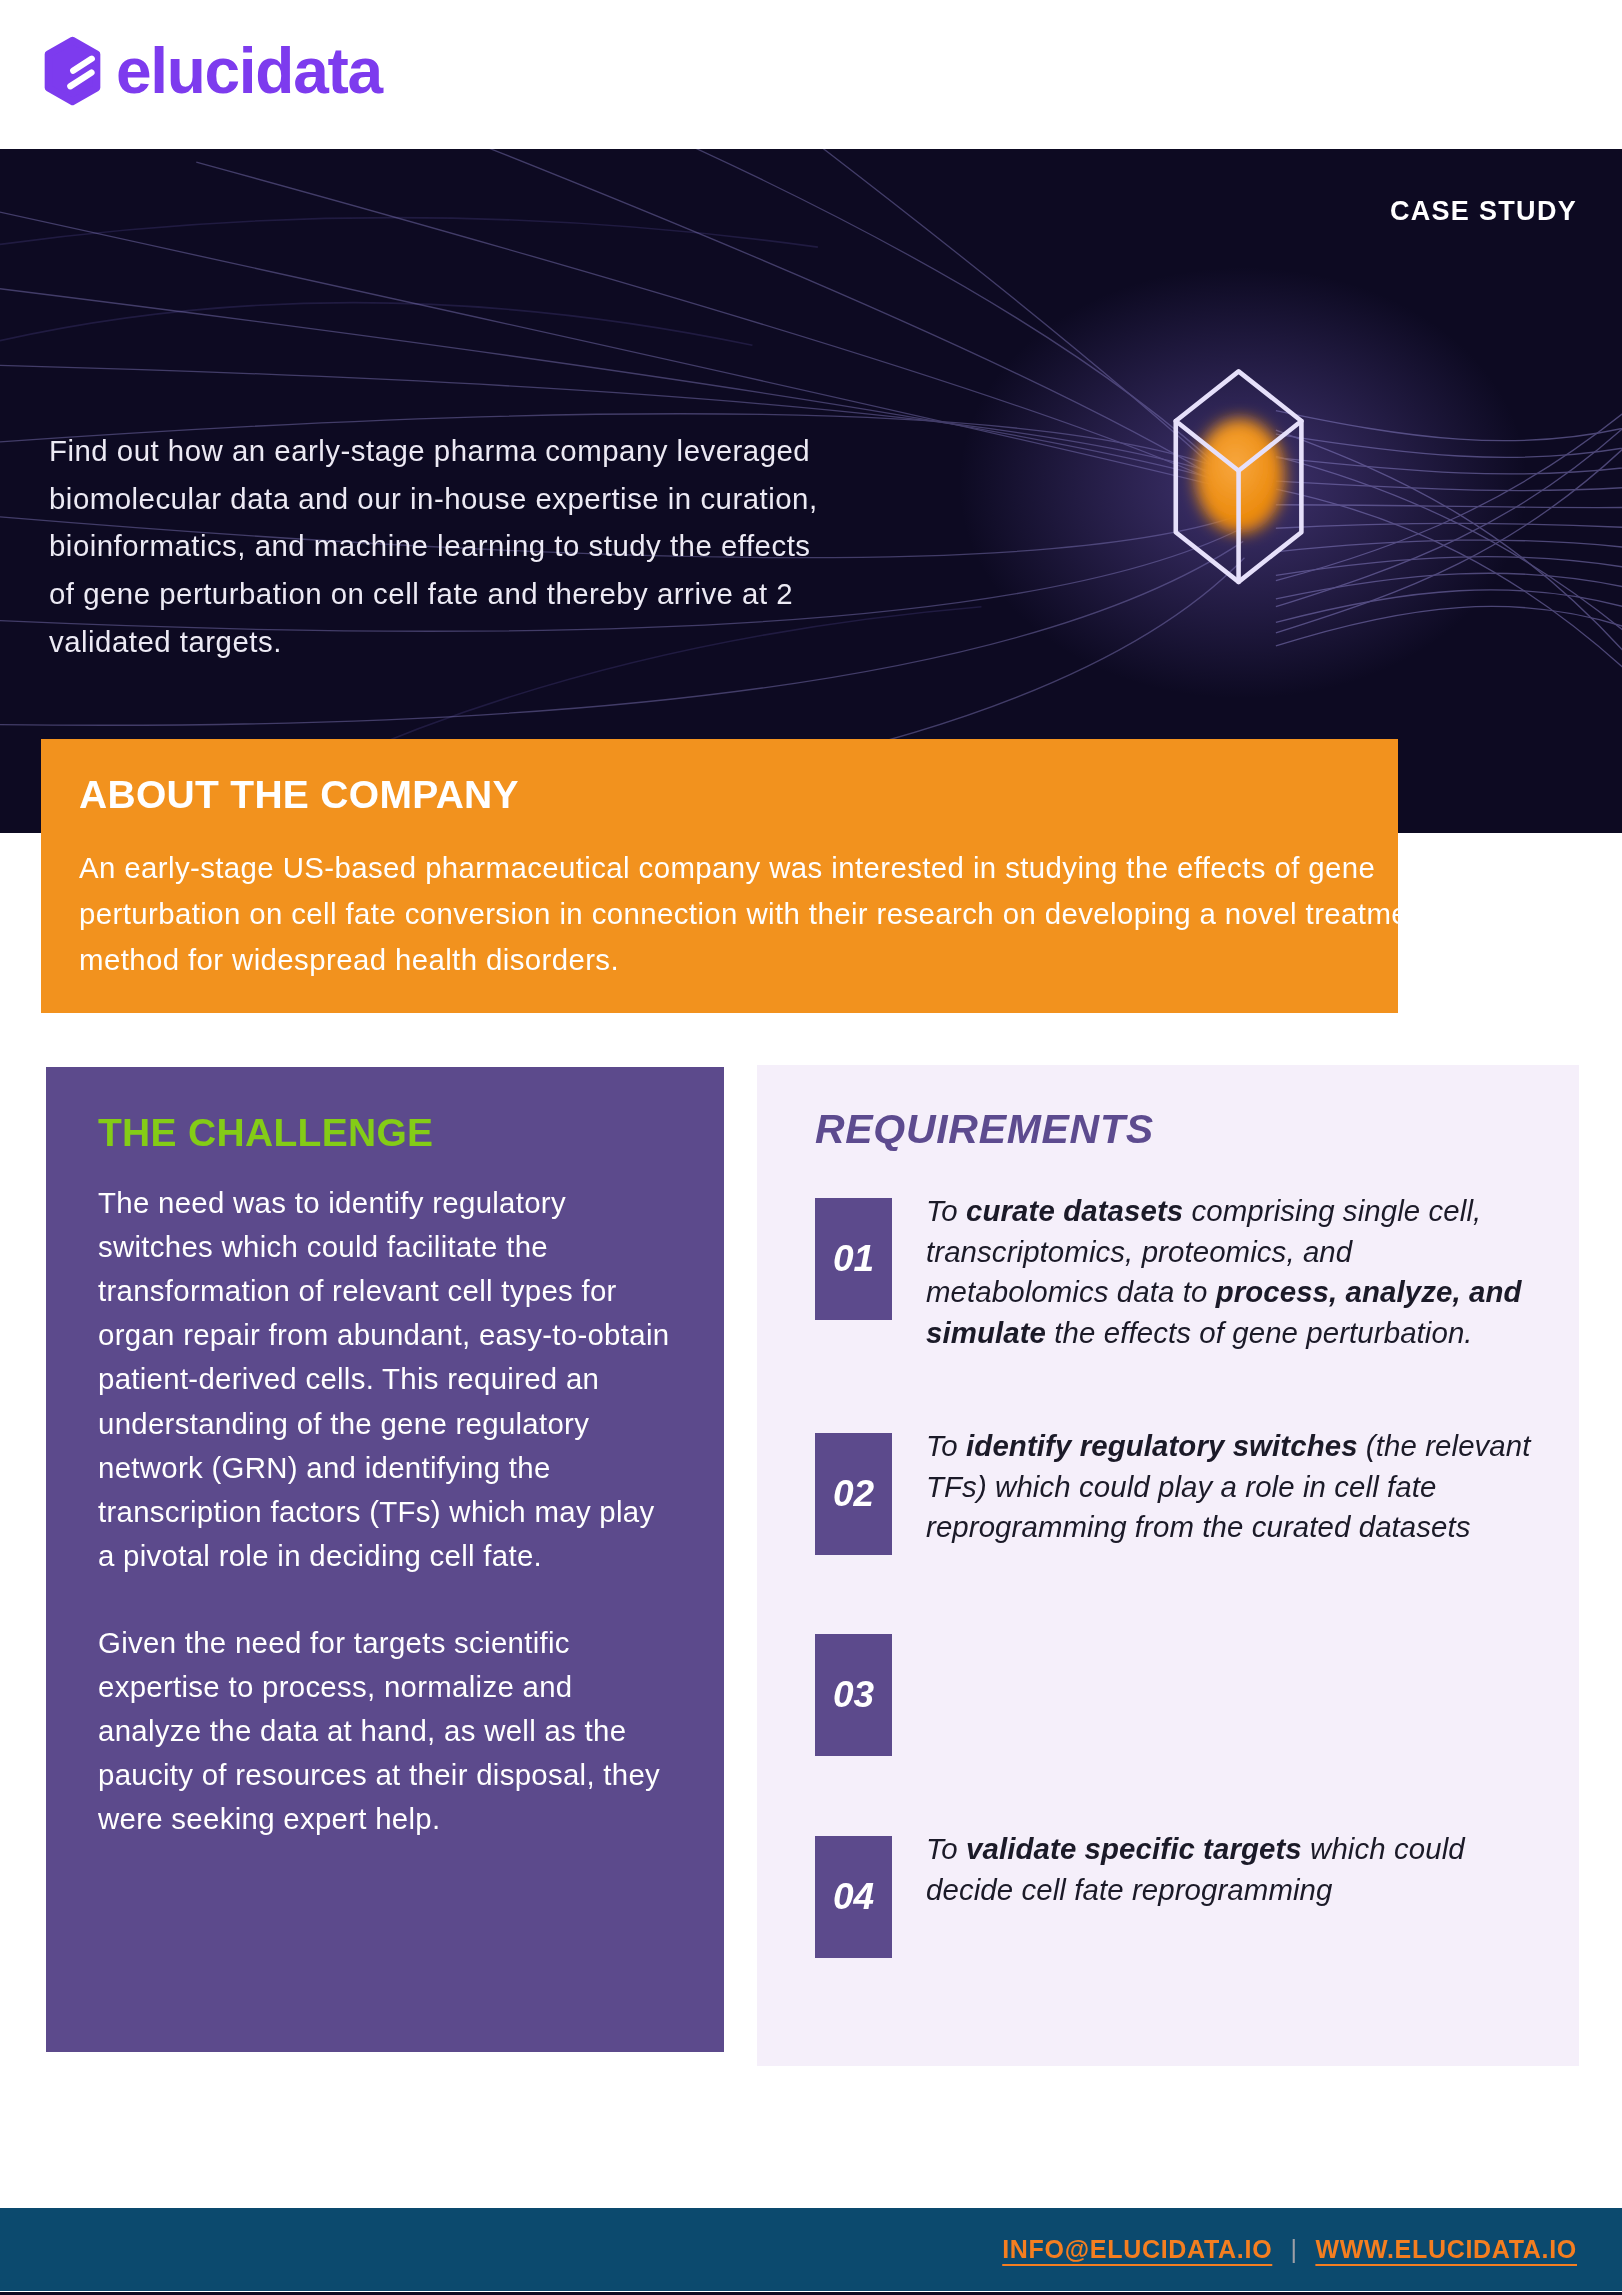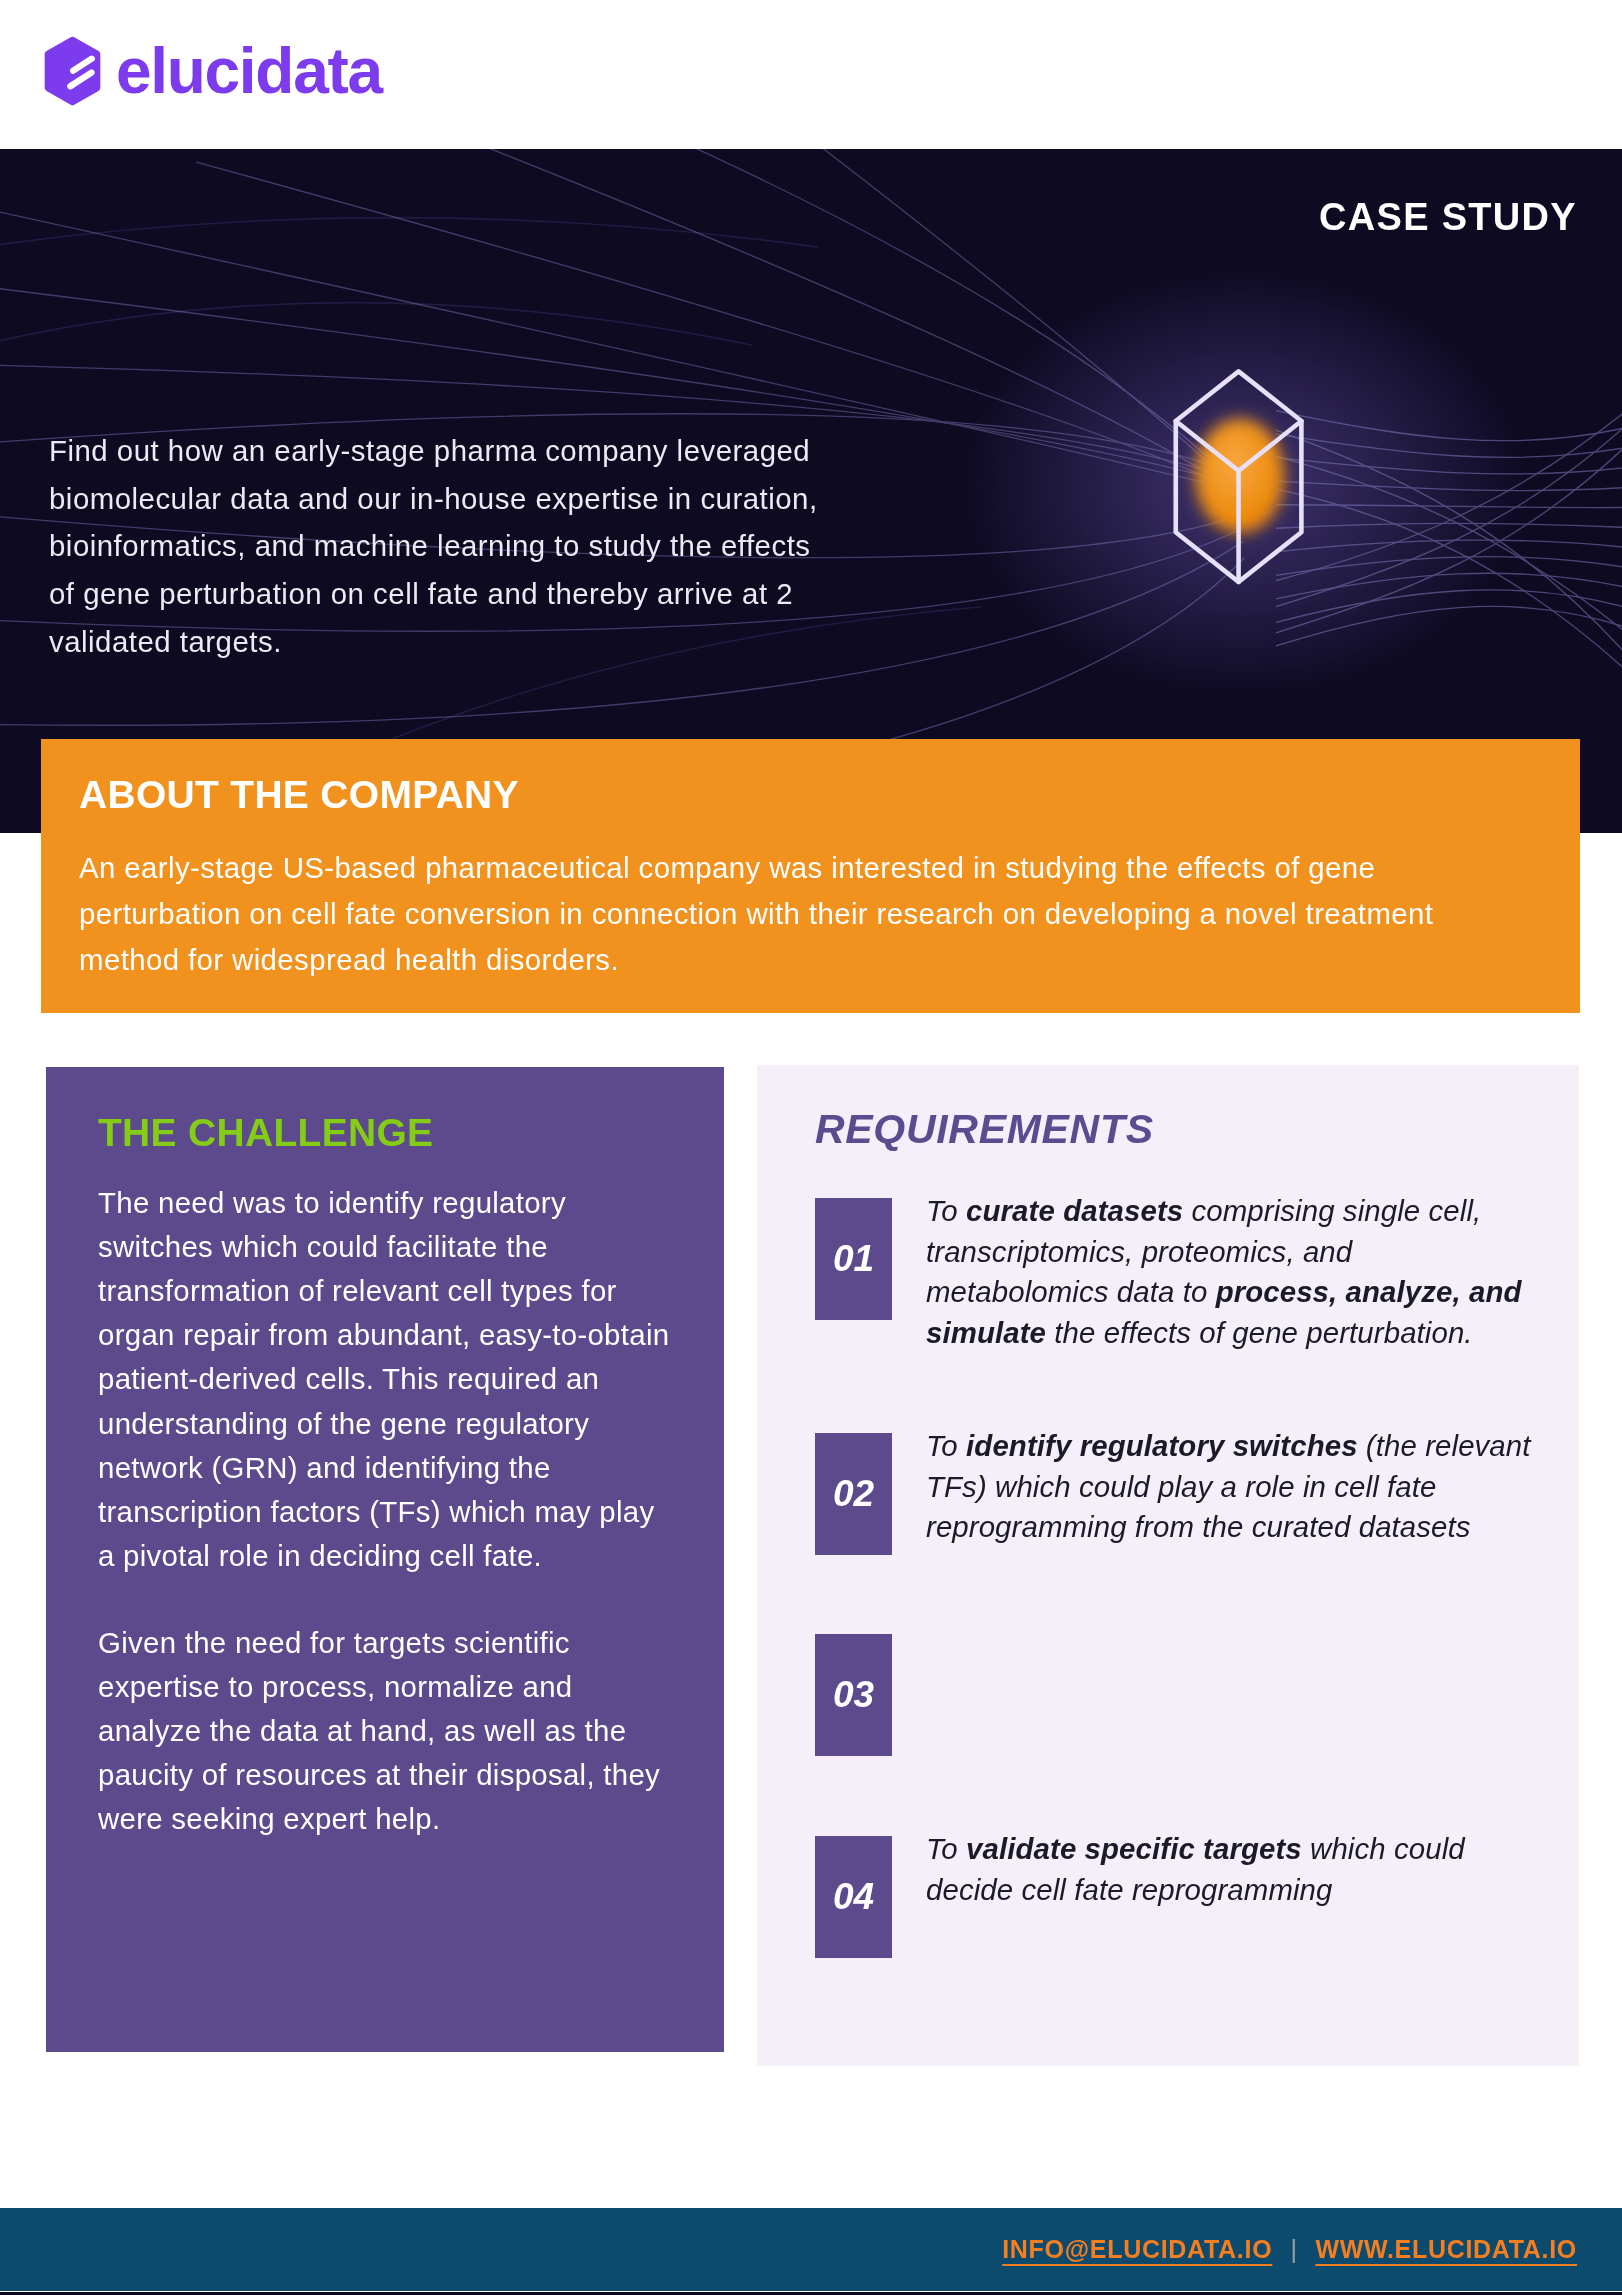--- a/index.html
+++ b/index.html
@@ -9,28 +9,28 @@
   
   .top-header{position:absolute;left:0;top:0;width:1622px;height:149px;background:#ffffff;}
   .logo{position:absolute;left:41px;top:31px;display:flex;align-items:center;}
   .logo-word{font-size:64px;font-weight:bold;color:#7d3bee;letter-spacing:-1.3px;margin-left:12px;}
 
   
   .hero{position:absolute;left:0;top:149px;width:1622px;height:684px;background:
         radial-gradient(ellipse 406px 308px at 1243px 334px, rgba(106,85,176,.55), rgba(106,85,176,0) 70%),
         #0d0a22;}
   .hero-art{position:absolute;left:0;top:0;width:1622px;height:684px;}
-  .hero-eyebrow{position:absolute;right:45px;top:47px;color:#ffffff;font-size:38px;font-weight:bold;letter-spacing:1.3px;margin-left:20px;}
+  .hero-eyebrow{position:absolute;right:45px;top:47px;color:#ffffff;font-size:27px;font-weight:bold;letter-spacing:1.3px;margin-left:20px;}
   .hero-title{position:absolute;left:49px;top:110px;width:864px;color:#ffffff;font-size:37px;
               font-weight:bold;line-height:1.32;letter-spacing:0.3px;}
   .hero-desc{position:absolute;left:49px;top:278px;width:772px;color:#eceaf4;font-size:29.4px;
              line-height:1.62;letter-spacing:0.5px;font-weight:400;}
 
   
-  .about{position:absolute;left:41px;top:739px;width:1539px;height:274px;background:#f2921e;z-index:3;
+  .about{position:absolute;left:41px;top:739px;width:1357px;height:274px;background:#f2921e;z-index:3;
          box-sizing:border-box;padding:34px 39px 0 38px;}
   .about-heading{color:#ffffff;font-size:39px;font-weight:bold;letter-spacing:0.3px;margin:0 0 27.5px 0;}
   .about-body{color:#ffffff;font-size:29.4px;line-height:1.58;letter-spacing:0.4px;width:1427px;margin:0;}
 
   
   .challenge{position:absolute;left:46px;top:1067px;width:678px;height:985px;background:#5c4a8c;
              box-sizing:border-box;padding:44px 49px 0 52px;}
   .challenge-heading{color:#84cc16;font-size:39px;font-weight:bold;letter-spacing:0.3px;margin:0 0 26px 0;}
   .challenge-par{color:#ffffff;font-size:29.4px;line-height:1.5;letter-spacing:0.3px;margin:0 0 43px 0;width:579px;}
 

